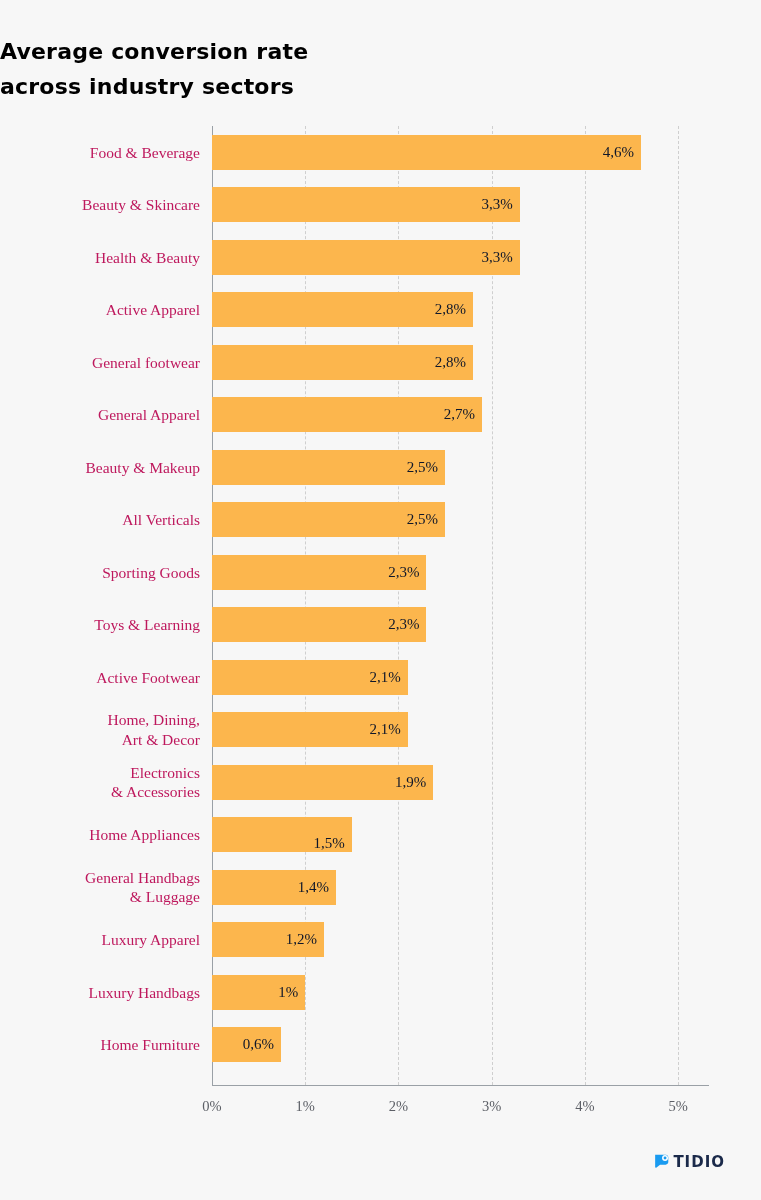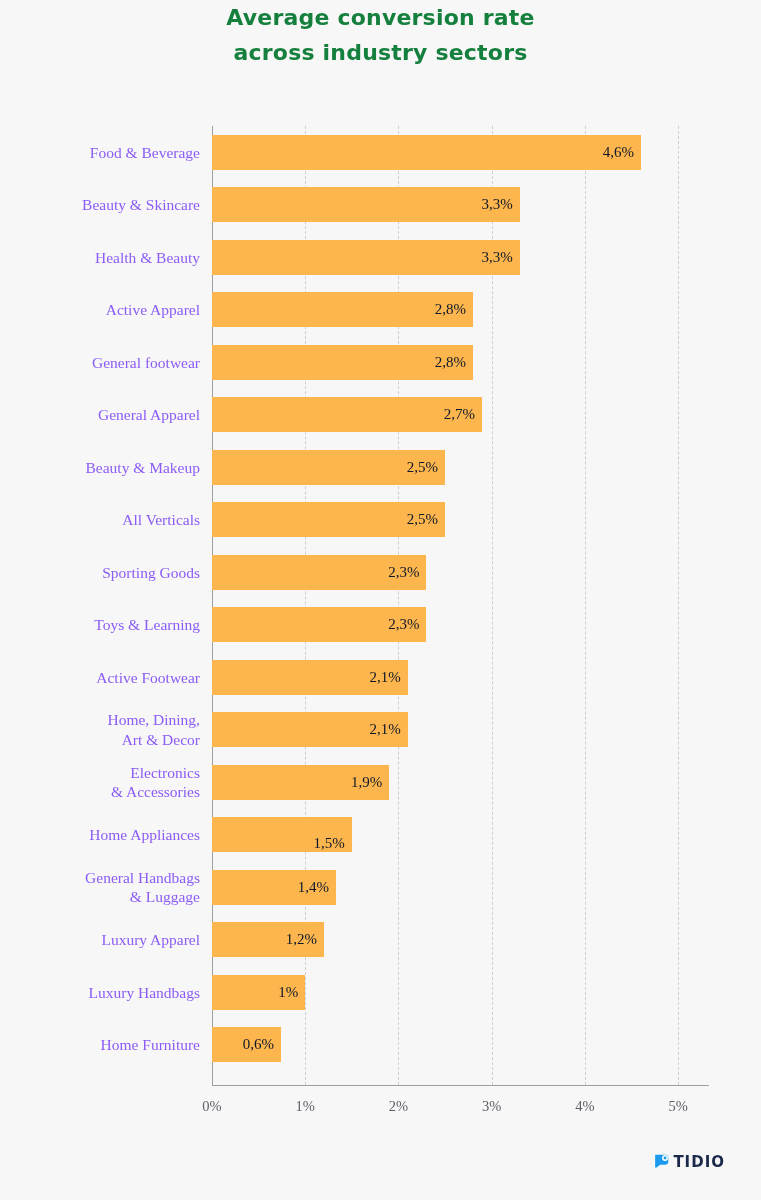--- a/index.html
+++ b/index.html
@@ -13,26 +13,26 @@
     font-family: "Liberation Sans", sans-serif;
     overflow: hidden;
   }
   .page {
     position: relative;
     width: 761px;
     height: 1200px;
     box-sizing: border-box;
   }
   .chart-title {
-    text-align: center;
     font-family: "DejaVu Sans", sans-serif;
     font-weight: bold;
     font-size: 22px;
     line-height: 1.6;
-    color: #15803d;
+    color: #000000;
+    padding-top: 34px;
     letter-spacing: 0.2px;
   }
   .chart-title .line {
     display: block;
   }
 
   .chart-area {
     position: absolute;
     left: 0;
     top: 118px;
@@ -112,21 +112,21 @@
   .cat-row {
     height: 52.5px;
     display: flex;
     align-items: center;
     justify-content: flex-end;
     text-align: right;
   }
   .cat-label {
     font-family: "Liberation Serif", serif;
     font-size: 15.5px;
-    color: #8b5cf6;
+    color: #be185d;
     line-height: 1.25;
     white-space: pre-line;
   }
 
   .x-ticks {
     position: absolute;
     left: 212px;
     top: 980px;
     width: 520px;
     height: 22px;
@@ -297,21 +297,21 @@
             <div class="bar" style="width: 195.816px; background: rgb(252, 182, 77);">
               <span class="bar-value">2,1%</span>
             </div>
           </div>
           <div class="row">
             <div class="bar" style="width: 195.816px; background: rgb(252, 182, 77);">
               <span class="bar-value">2,1%</span>
             </div>
           </div>
           <div class="row">
-            <div class="bar" style="width: 177.167px; background: rgb(252, 182, 77);">
+            <div class="bar" style="width: 177.167px; background: rgb(252, 182, 77); padding-left: 44px;">
               <span class="bar-value">1,9%</span>
             </div>
           </div>
           <div class="row">
             <div class="bar" style="width: 139.869px; background: rgb(252, 182, 77); align-items: flex-end;">
               <span class="bar-value">1,5%</span>
             </div>
           </div>
           <div class="row">
             <div class="bar" style="width: 124px; background: rgb(252, 182, 77);">

